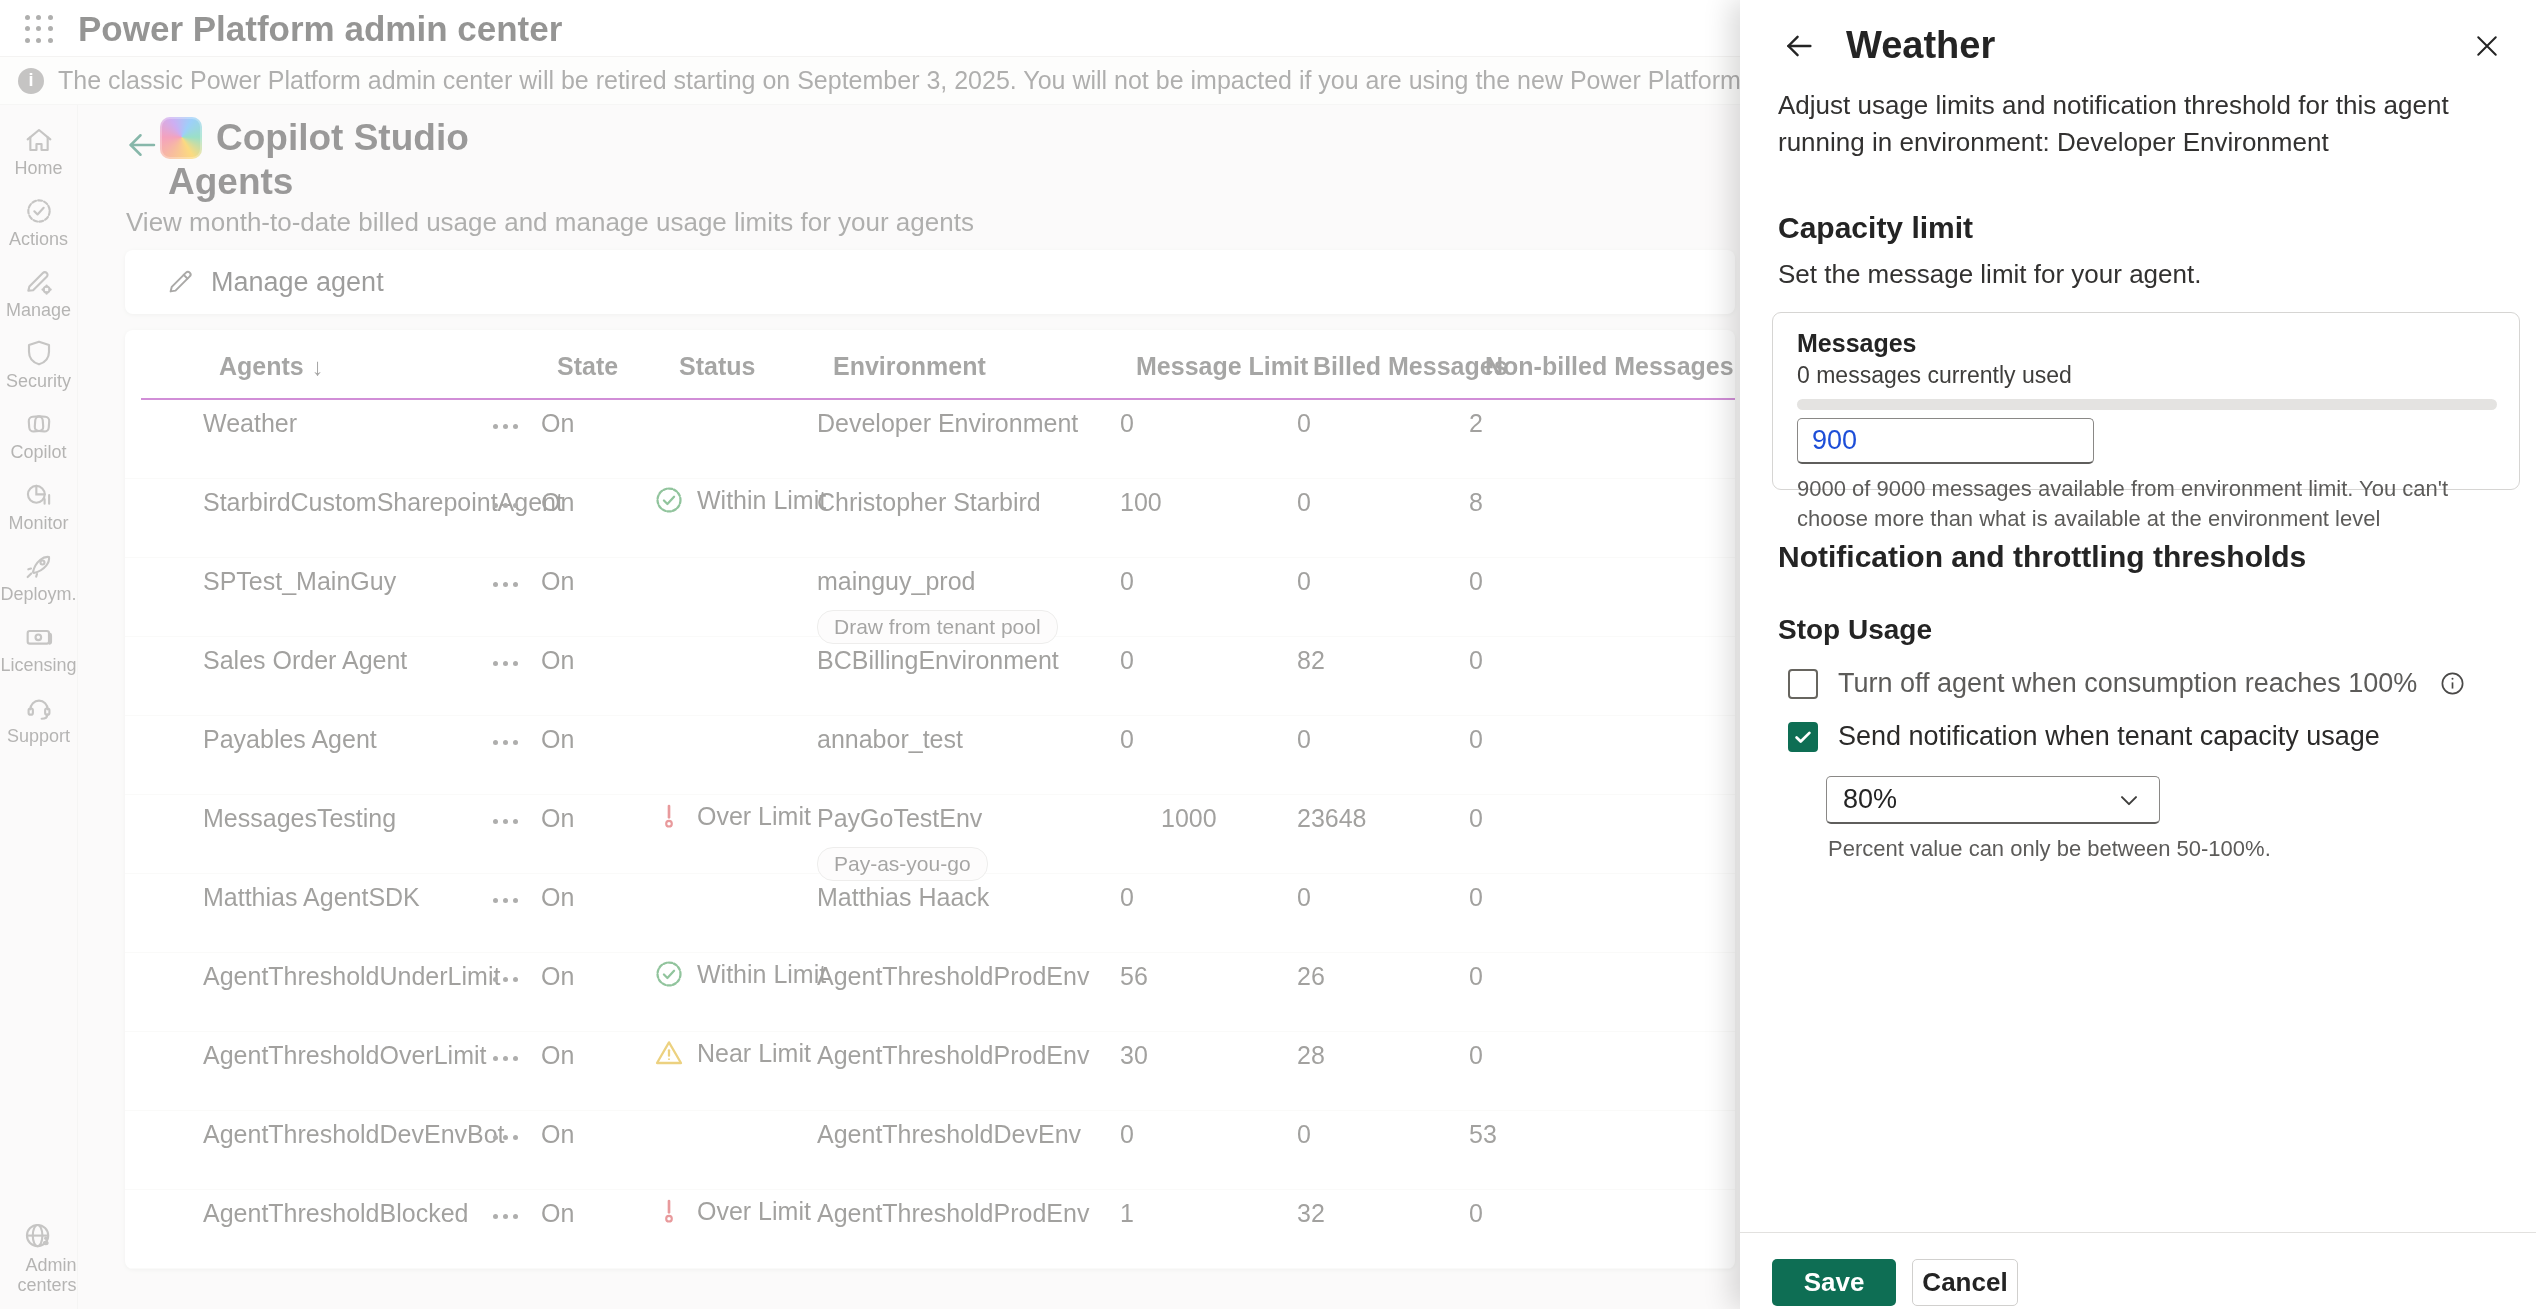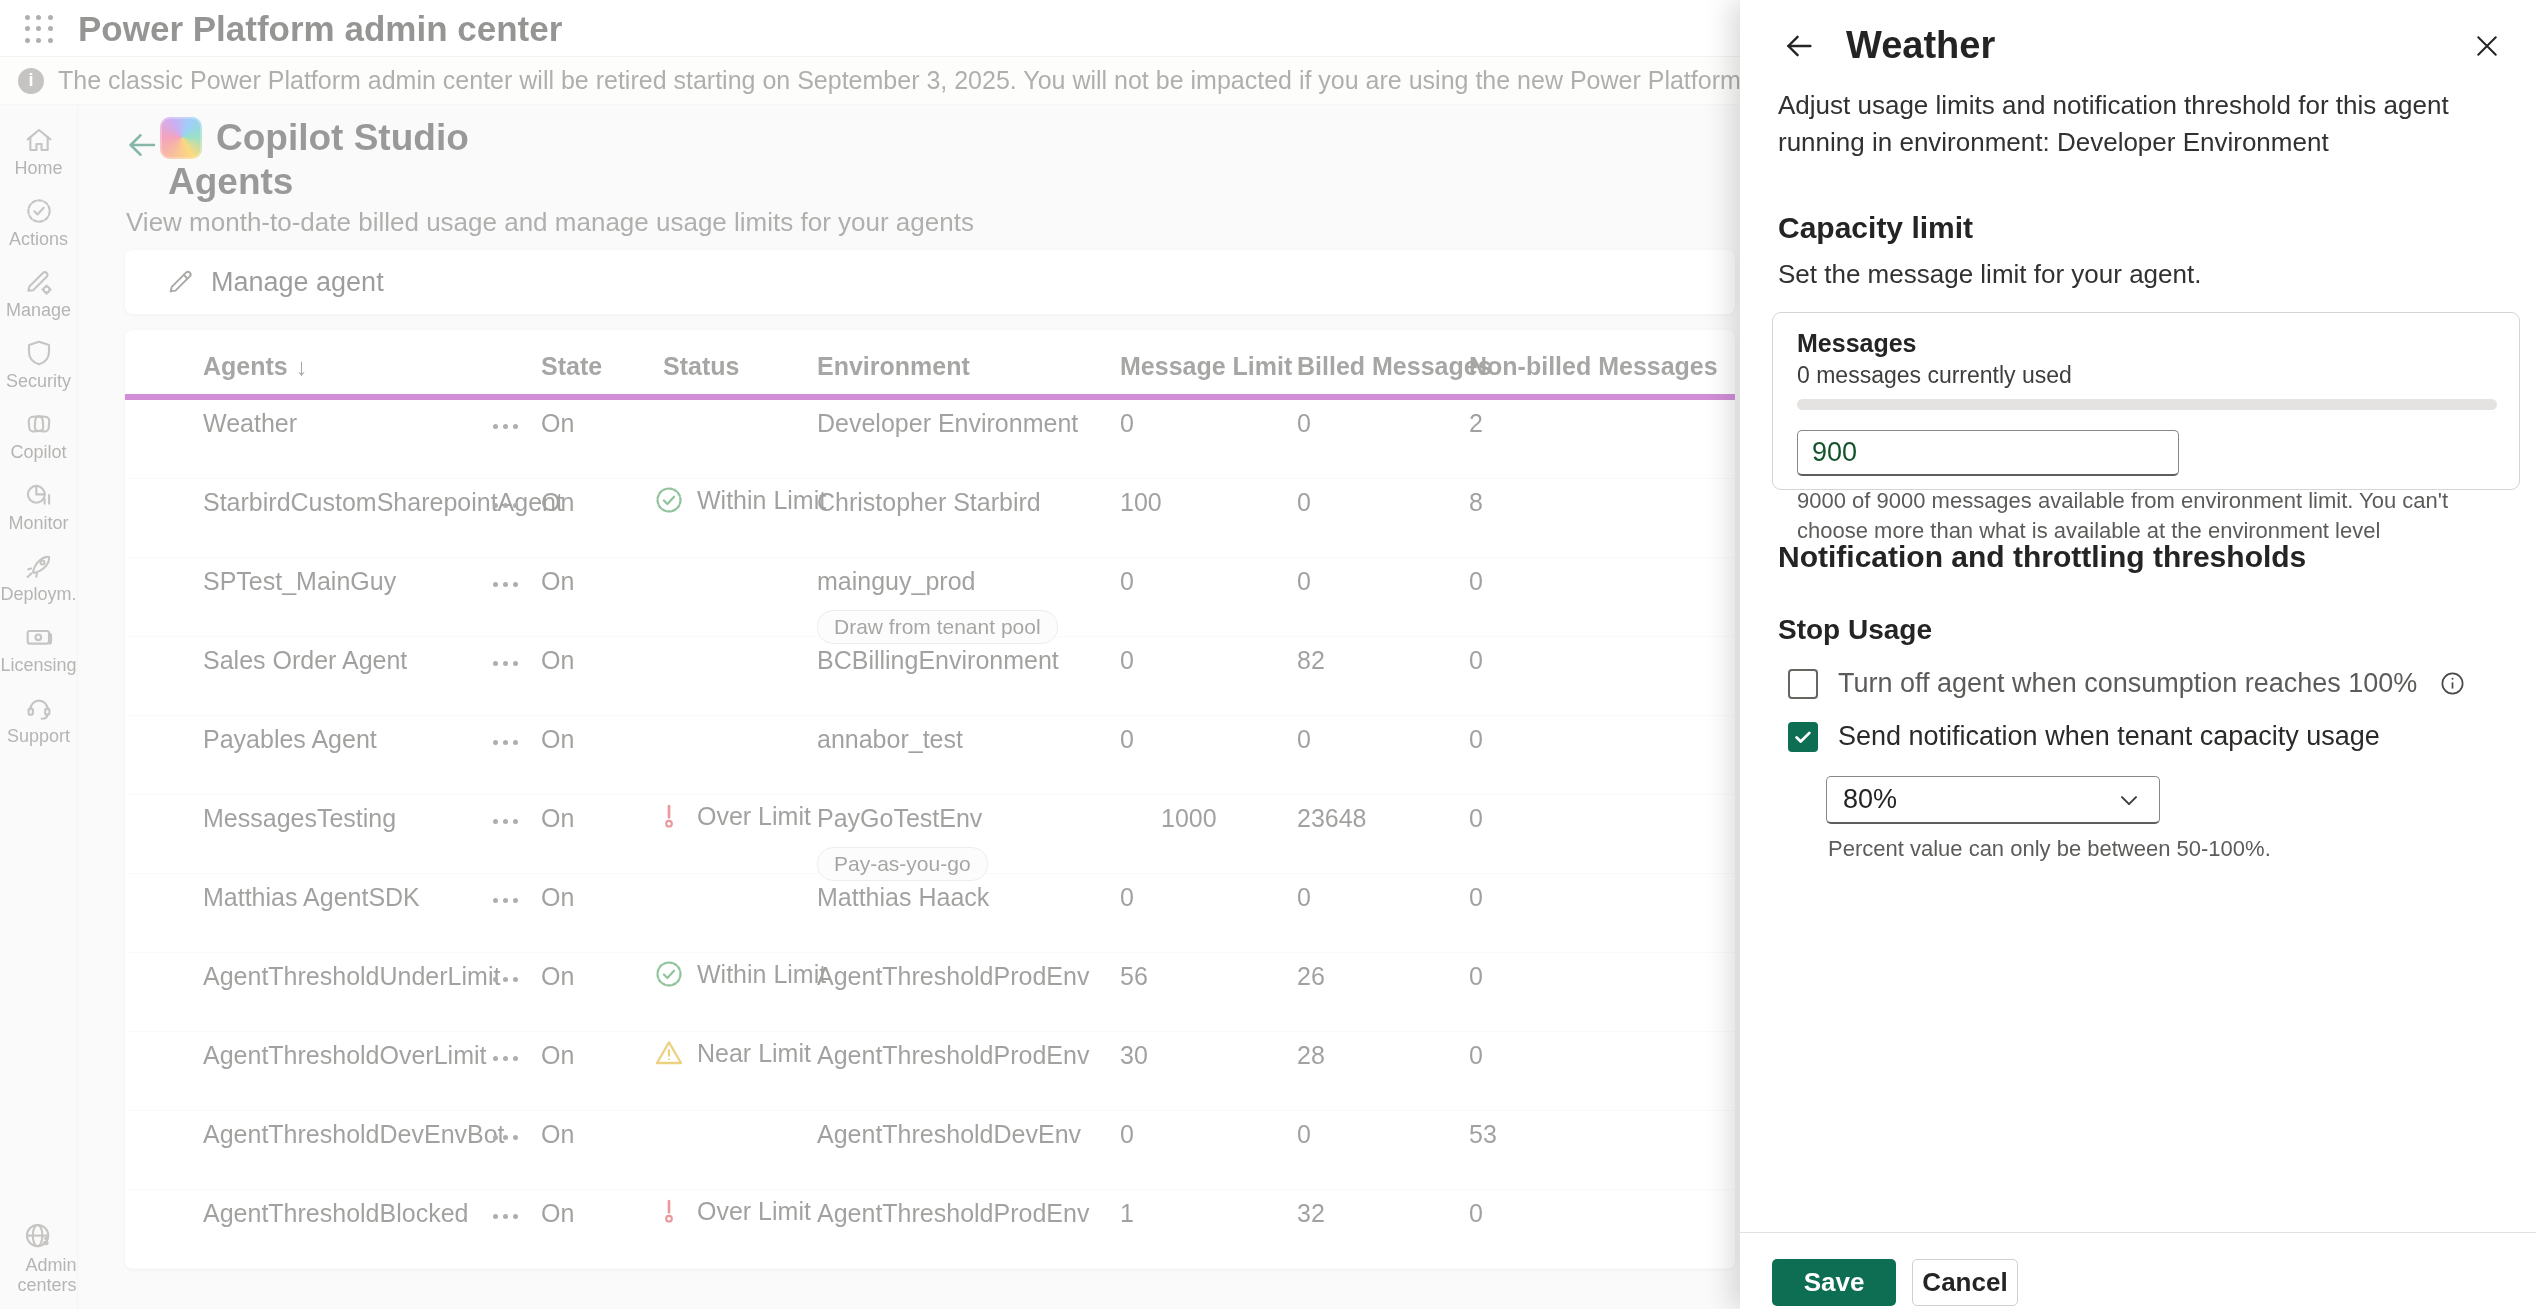--- a/index.html
+++ b/index.html
@@ -37,21 +37,21 @@
   .pt-line { font-size:37px; font-weight:700; color:#34333.2; color:#343332; line-height:42px; }
   .title-row2 { position:absolute; left:90px; top:56px; }
   .page-sub { position:absolute; left:48px; top:102px; font-size:26px; color:#5f5e5c; }
 
   .toolbar-card { position:absolute; left:47px; top:145px; width:1610px; height:64px; background:#fff; border-radius:8px; box-shadow:0 1px 4px rgba(0,0,0,.08); display:flex; align-items:center; padding-left:40px; }
   .manage-btn { display:flex; align-items:center; gap:16px; background:none; border:none; cursor:pointer; color:#3b3a39; }
   .manage-btn .mi { color:#55534f; display:flex; }
   .manage-label { font-size:27px; color:#3b3a39; }
 
   .table-card { position:absolute; left:47px; top:225px; width:1610px; height:939px; background:#fff; border-radius:8px; box-shadow:0 1px 4px rgba(0,0,0,.08); overflow:hidden; }
-  .thead { position:absolute; left:0; top:0; width:100%; height:70px; border-bottom:6px solid #a21caf; }
+  .thead { position:absolute; left:16px; top:0; width:100%; height:70px; border-bottom:2px solid #a21caf; }
   .th { position:absolute; top:22px; font-size:25px; font-weight:700; color:#4d4c4a; white-space:nowrap; }
   .sort-arrow { font-size:24px; font-weight:400; color:#4d4c4a; margin-left:8px; }
   .tbody { position:absolute; left:0; top:70px; width:100%; }
   .trow { position:absolute; left:0; width:100%; height:79px; border-bottom:1px solid #f4f4f3; cursor:pointer; }
   .cell { position:absolute; top:9px; font-size:25px; color:#44433f; white-space:nowrap; }
   .dots { display:inline-flex; gap:5px; align-items:center; background:none; border:none; cursor:pointer; padding:6px 4px; }
   .dots i { width:5px; height:5px; border-radius:50%; background:#5d5c5a; }
   .statuscell { display:flex; align-items:center; gap:12px; }
   .badge { display:inline-block; margin-top:14px; font-size:21px; color:#4c4b49; background:#faf9f8; border:1px solid #dcdbd9; border-radius:16px; padding:4px 16px; }
 
@@ -65,21 +65,21 @@
   .p-title { font-size:38px; font-weight:700; color:#242424; }
   .p-close { margin-left:auto; }
   .p-desc { margin:20px 38px 0 38px; font-size:26px; line-height:37px; color:#323130; }
   .sec-h { margin:50px 38px 0 38px; font-size:30px; font-weight:700; color:#242424; }
   .sec-sub { margin:14px 38px 0 38px; font-size:26px; color:#323130; }
   .cap-card { position:relative; margin:22px 16px 0 32px; width:748px; height:178px; border:1px solid #d6d5d3; border-radius:9px; padding:16px 24px; }
   .cap-title { font-size:25px; font-weight:700; color:#242424; }
   .cap-used { margin-top:4px; font-size:23px; color:#3f3e3c; }
   .progress { margin-top:10px; width:700px; height:11px; background:#e4e3e1; border-radius:6px; overflow:hidden; }
   .progress .fill { height:100%; width:0%; background:#0e6e54; }
-  .limit-input { margin-top:20px; width:382px; height:46px; border:1px solid #8a8886; border-bottom:2px solid #5f5e5c; border-radius:5px; font-size:27px; color:#14532d; padding:0 14px; font-family:"Liberation Sans","DejaVu Sans",sans-serif; }
+  .limit-input { margin-top:8px; width:297px; height:46px; border:1px solid #8a8886; border-bottom:2px solid #5f5e5c; border-radius:5px; font-size:27px; color:#1d4ed8; padding:0 14px; font-family:"Liberation Sans","DejaVu Sans",sans-serif; }
   .cap-hint { margin-top:10px; font-size:22px; line-height:30px; color:#5c5b59; }
   .thresh-h3 { margin:40px 38px 0 38px; font-size:28px; font-weight:700; color:#242424; }
   .chk-row { display:flex; align-items:center; gap:20px; margin:22px 38px 0 48px; }
   .chk { width:30px; height:30px; border:2px solid #67655f; border-radius:4px; background:#fff; cursor:pointer; flex:0 0 auto; display:flex; align-items:center; justify-content:center; }
   .chk.checked { background:#0e6e54; border-color:#0e6e54; }
   .chk-label { font-size:27px; color:#5c5b59; }
   .chk-label.dark { color:#2b2a29; }
   .info-ic { color:#4a4948; display:flex; margin-left:2px; }
   .dropdown { margin:24px 38px 0 86px; width:334px; height:48px; border:1px solid #8a8886; border-bottom:2px solid #5f5e5c; border-radius:5px; display:flex; align-items:center; padding:0 16px; cursor:pointer; }
   .dd-value { font-size:27px; color:#242424; }

